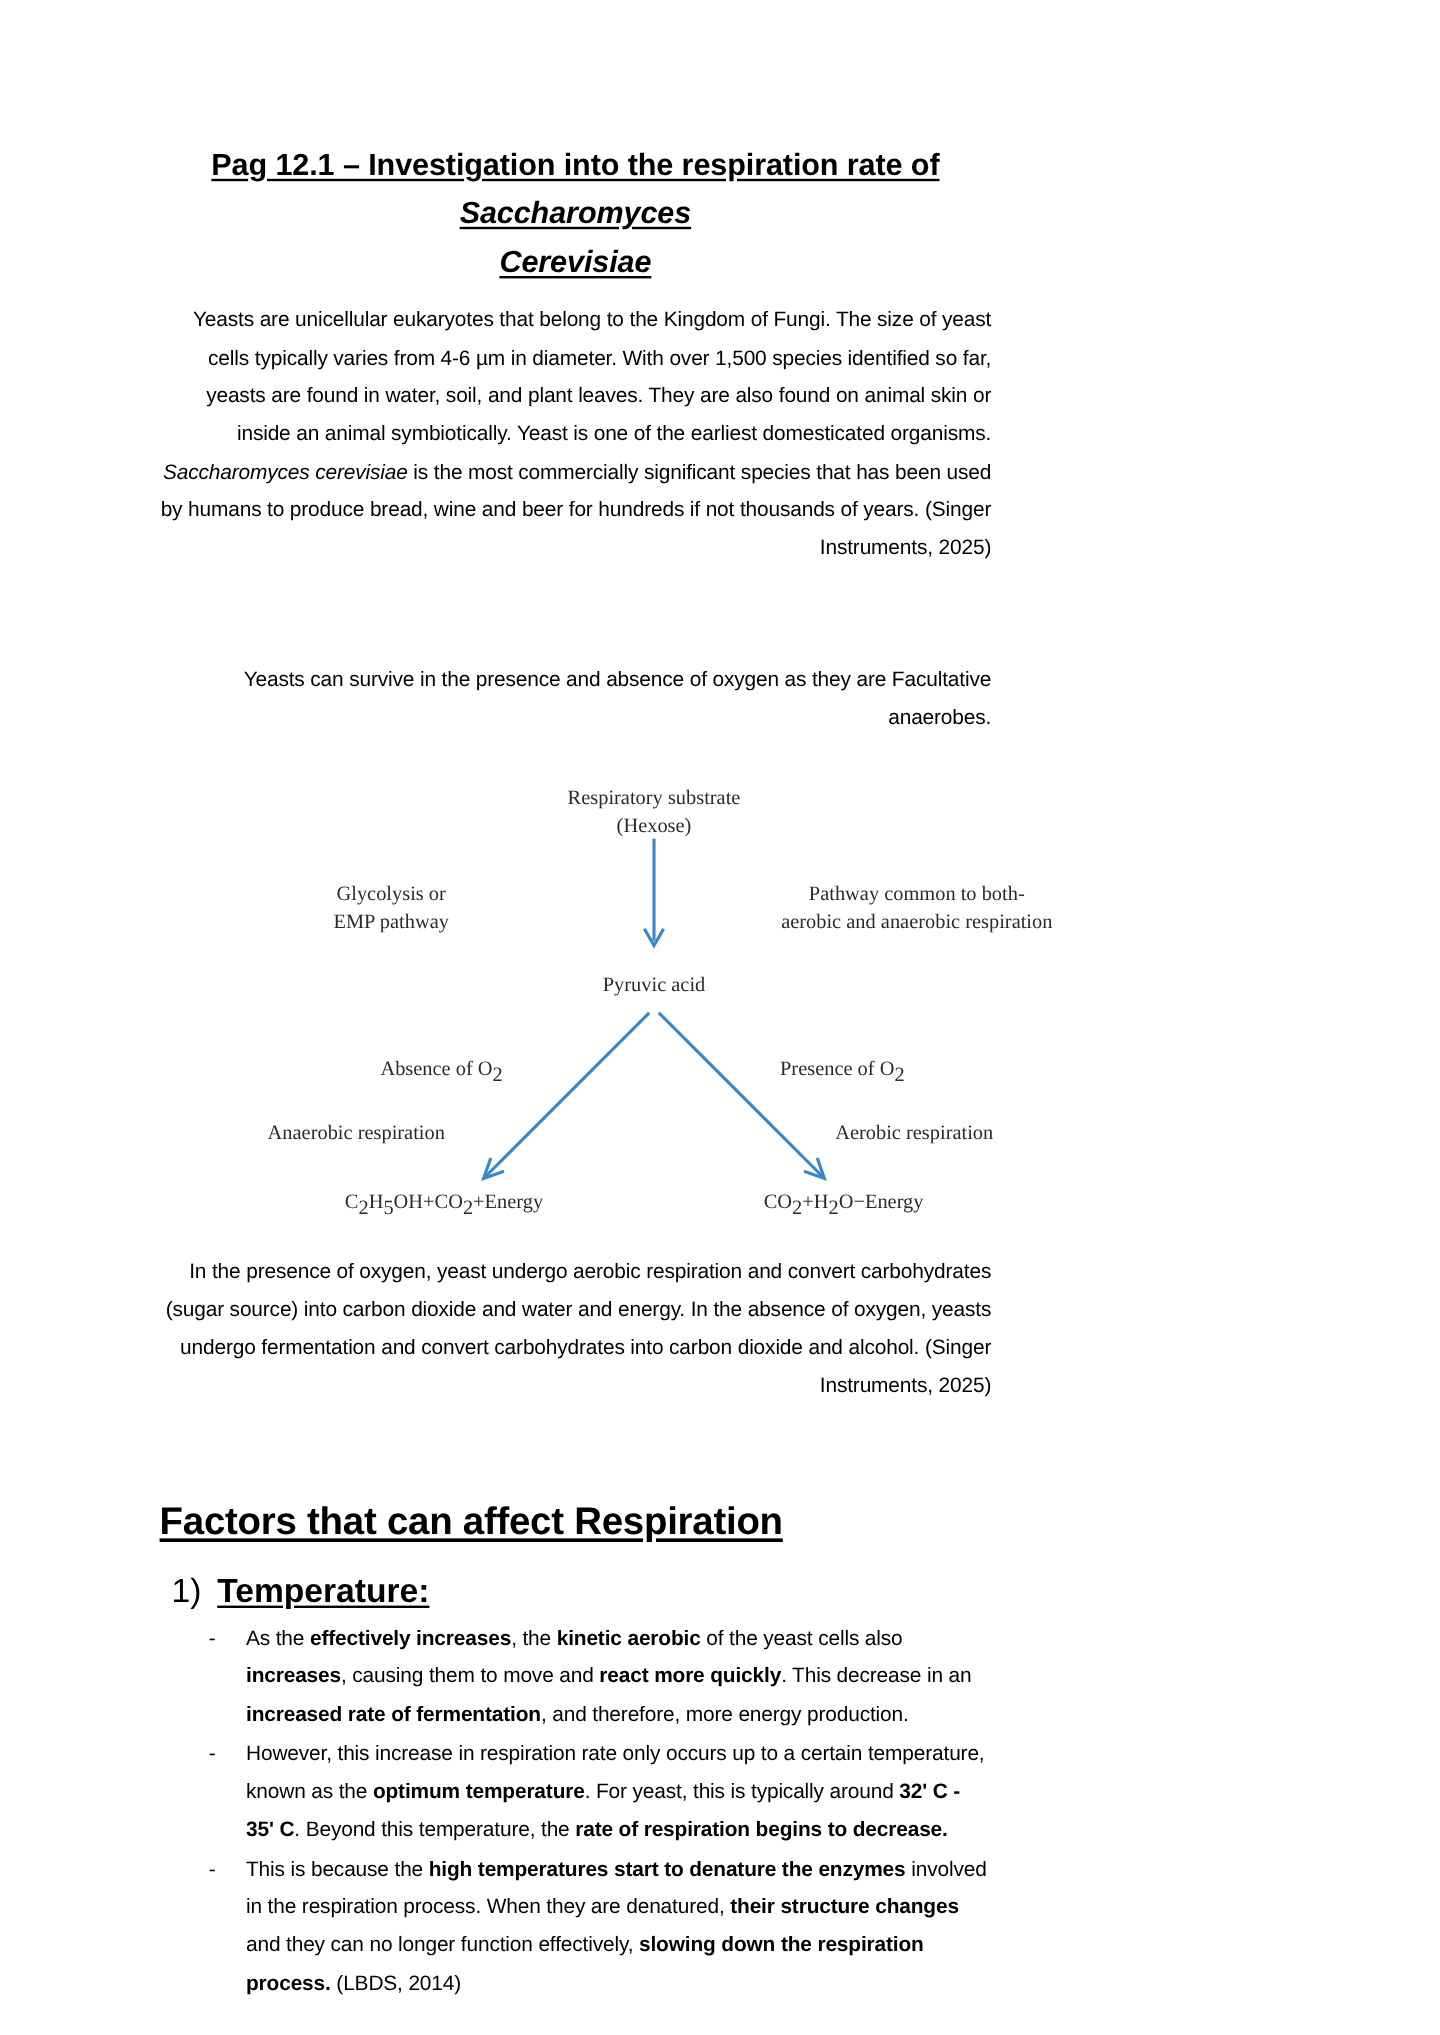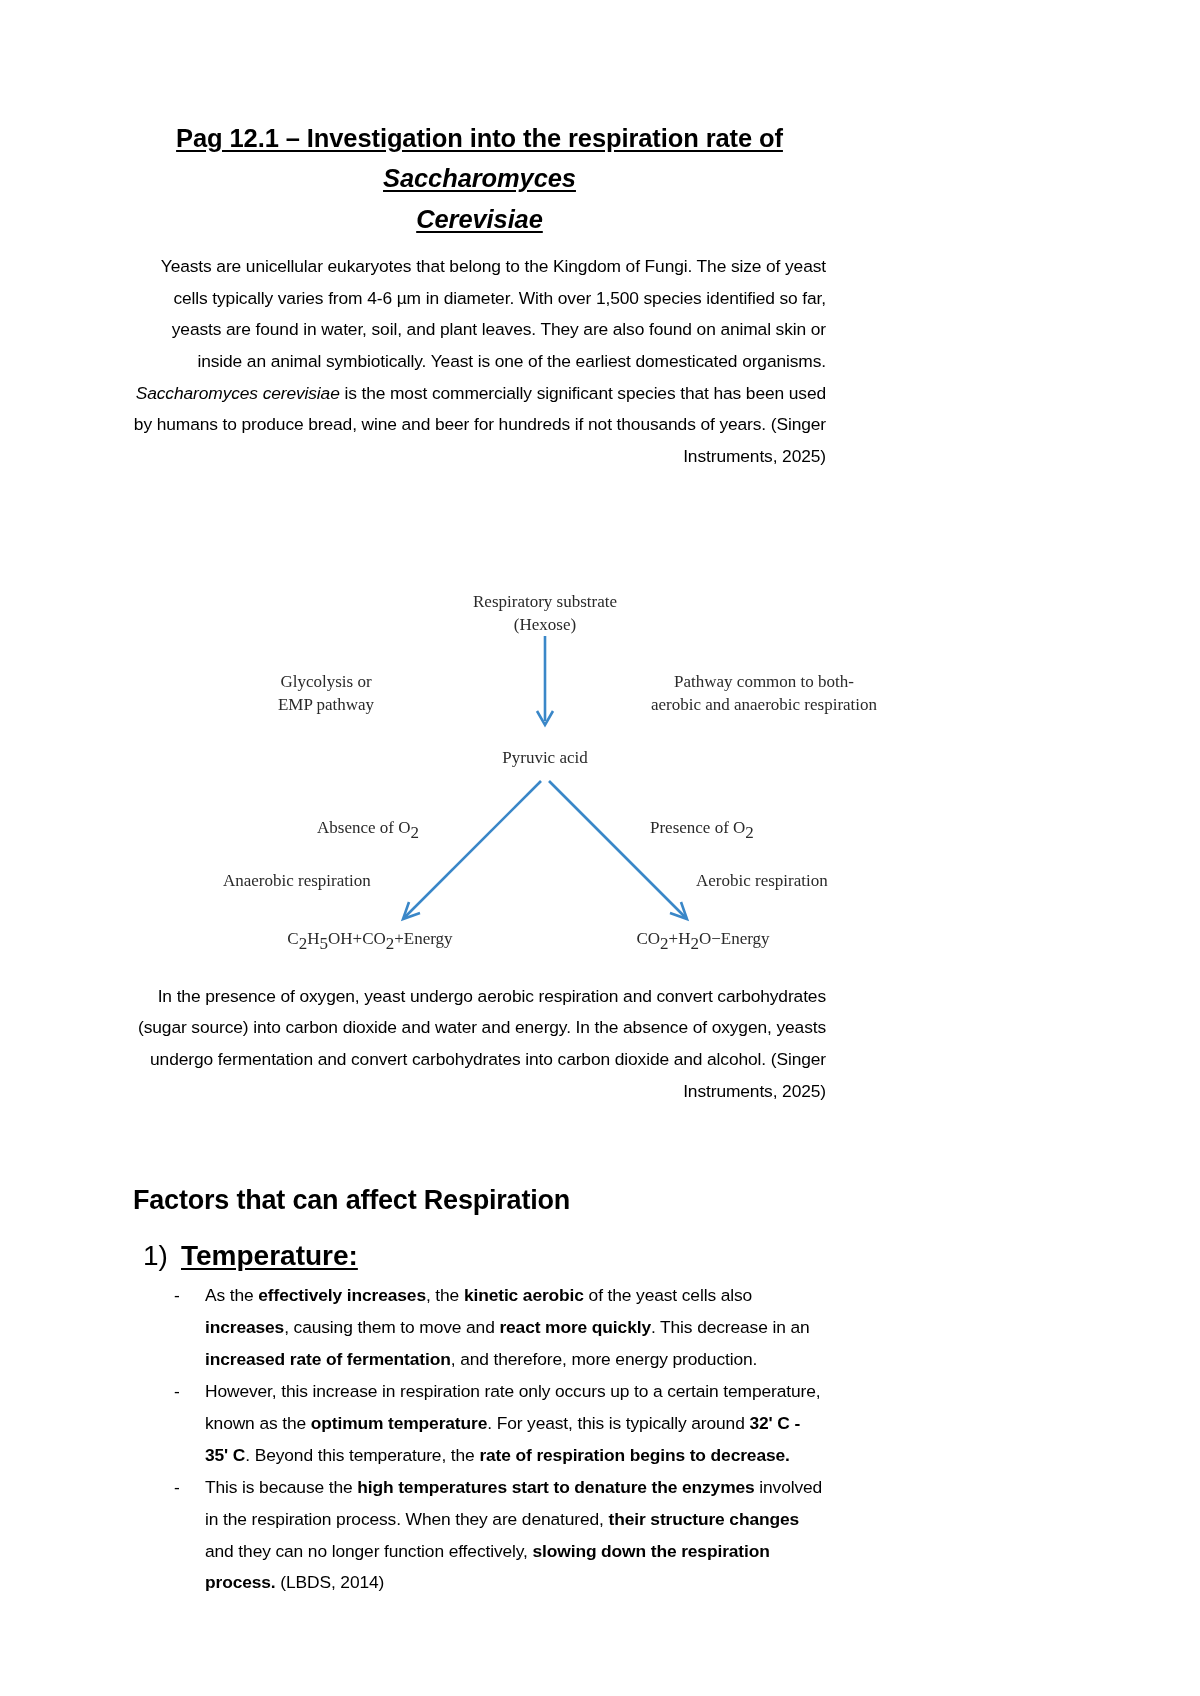--- a/index.html
+++ b/index.html
@@ -56,23 +56,24 @@
   }
   .diagram-wrap svg { display: block; }
   .dg-text {
     font-family: "Liberation Serif", serif;
     font-size: 17px;
     fill: #2a2a2a;
   }
 
   
   h2.section {
-    font-size: 27px;
+    font-size: 32px;
     font-weight: bold;
     margin: 0;
+    text-decoration: underline;
     text-underline-offset: 4px;
     letter-spacing: -0.2px;
   }
   
   ol.numlist {
     margin: 24px 0 0 0;
     padding: 0 0 0 48px;
     list-style: none;
     counter-reset: numitem;
   }
@@ -119,20 +120,21 @@
 
   <h1 class="doc-title">
     <span class="u"><span>Pag 12.1 – Investigation into the respiration rate of </span><span class="ital">Saccharomyces</span></span><br>
     <span class="u ital">Cerevisiae</span>
   </h1>
 
   <p class="body"><span>Yeasts are unicellular eukaryotes that belong to the Kingdom of Fungi. The size of yeast cells typically varies from 4-6 µm in diameter.  With over 1,500 species identified so far, yeasts are found in water, soil, and plant leaves. They are also found on animal skin or inside an animal symbiotically.  Yeast is one of the earliest domesticated organisms. </span><span class="ital">Saccharomyces cerevisiae</span><span> is the most commercially significant species that has been used by humans to produce bread, wine and beer for hundreds if not thousands of years. (Singer Instruments, 2025)</span></p>
 
   <div class="gap-lg"></div>
 
+  <p class="body">Yeasts can survive in the presence and absence of oxygen as they are Facultative anaerobes.</p>
 
   <div class="diagram-wrap">
     <svg width="937" height="400" viewBox="0 0 937 400" xmlns="http://www.w3.org/2000/svg">
 
       <g>
         <line x1="412" y1="55" x2="412" y2="140" stroke="#3a87c8" stroke-width="2.6"></line>
         <polyline points="404,130 412,144 420,130" fill="none" stroke="#3a87c8" stroke-width="2.6"></polyline>
       </g>
 
       <g>

